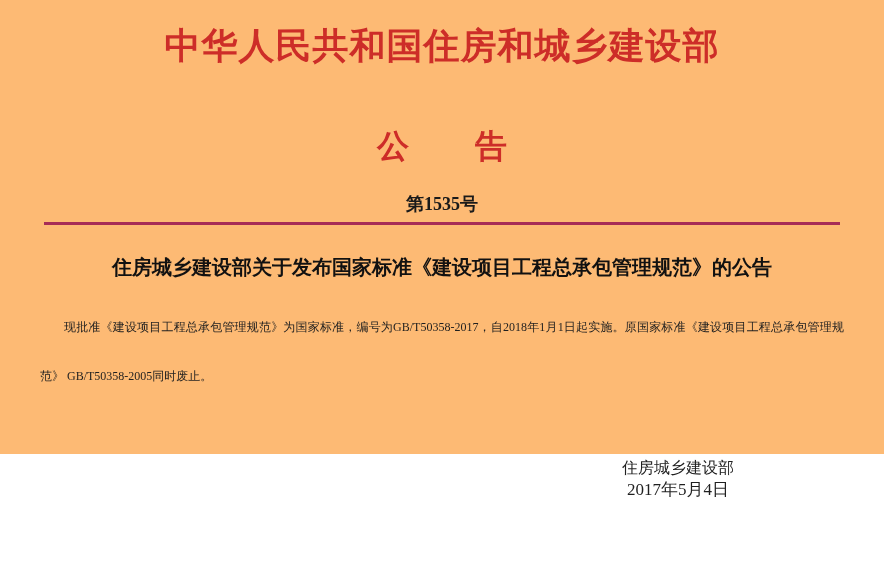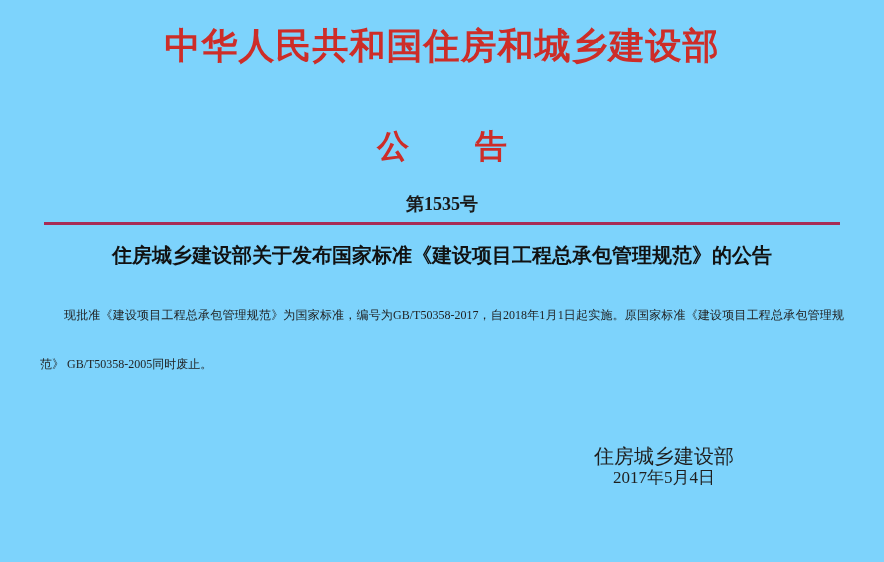--- a/index.html
+++ b/index.html
@@ -5,22 +5,22 @@
   * { margin: 0; padding: 0; box-sizing: border-box; }
   html, body { background: #ffffff; }
   body {
     font-family: "Liberation Serif", "DejaVu Serif", serif;
     width: 884px;
     height: 562px;
     overflow: hidden;
   }
   .page {
     width: 884px;
-    height: 562px;
-    background: #7dd3fc;
+    height: 454px;
+    background: #fdba74;
     position: relative;
   }
   .ministry-title {
     padding-top: 24px;
     text-align: center;
     font-size: 36px;
     font-weight: bold;
     color: #cd2d28;
     letter-spacing: 1px;
     line-height: 44px;
@@ -42,21 +42,21 @@
     color: #1a1a1a;
     line-height: 24px;
   }
   .red-divider {
     margin: 6px 44px 0 44px;
     height: 3px;
     background: #a72c56;
     border: none;
   }
   .subject-heading {
-    margin-top: 16px;
+    margin-top: 28px;
     text-align: center;
     font-size: 20px;
     font-weight: bold;
     color: #111111;
     line-height: 28px;
   }
   .body-text {
     margin-top: 22px;
     padding: 0 40px;
     font-size: 12px;
@@ -71,21 +71,21 @@
     margin-top: 56px;
     padding-right: 150px;
     text-align: right;
     color: #1f1f1f;
   }
   .signature-block .inner {
     display: inline-block;
     text-align: center;
   }
   .signature {
-    font-size: 20px;
+    font-size: 16px;
     line-height: 22px;
   }
   .sign-date {
     font-size: 17px;
     line-height: 22px;
   }
 </style>
 </head>
 <body>
 

